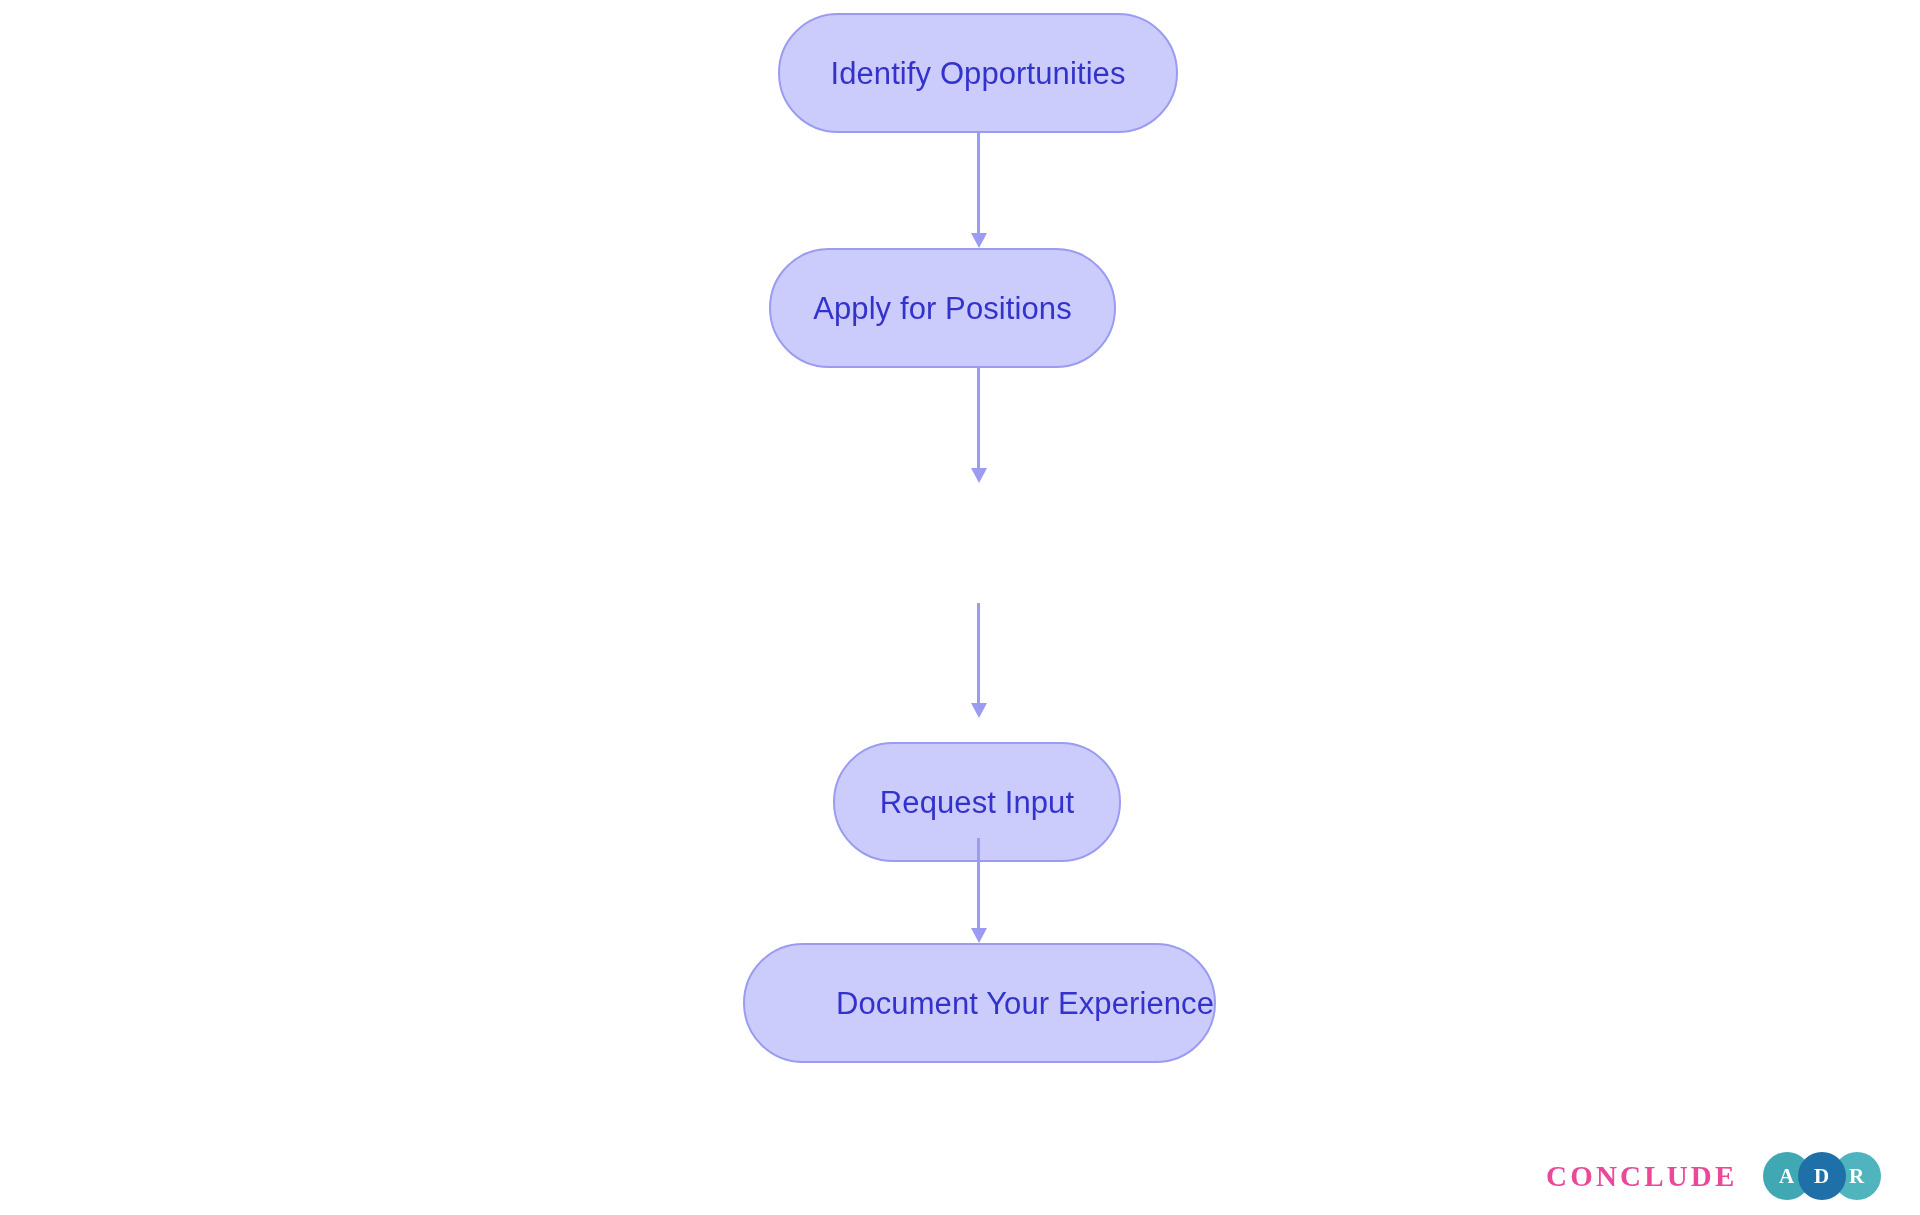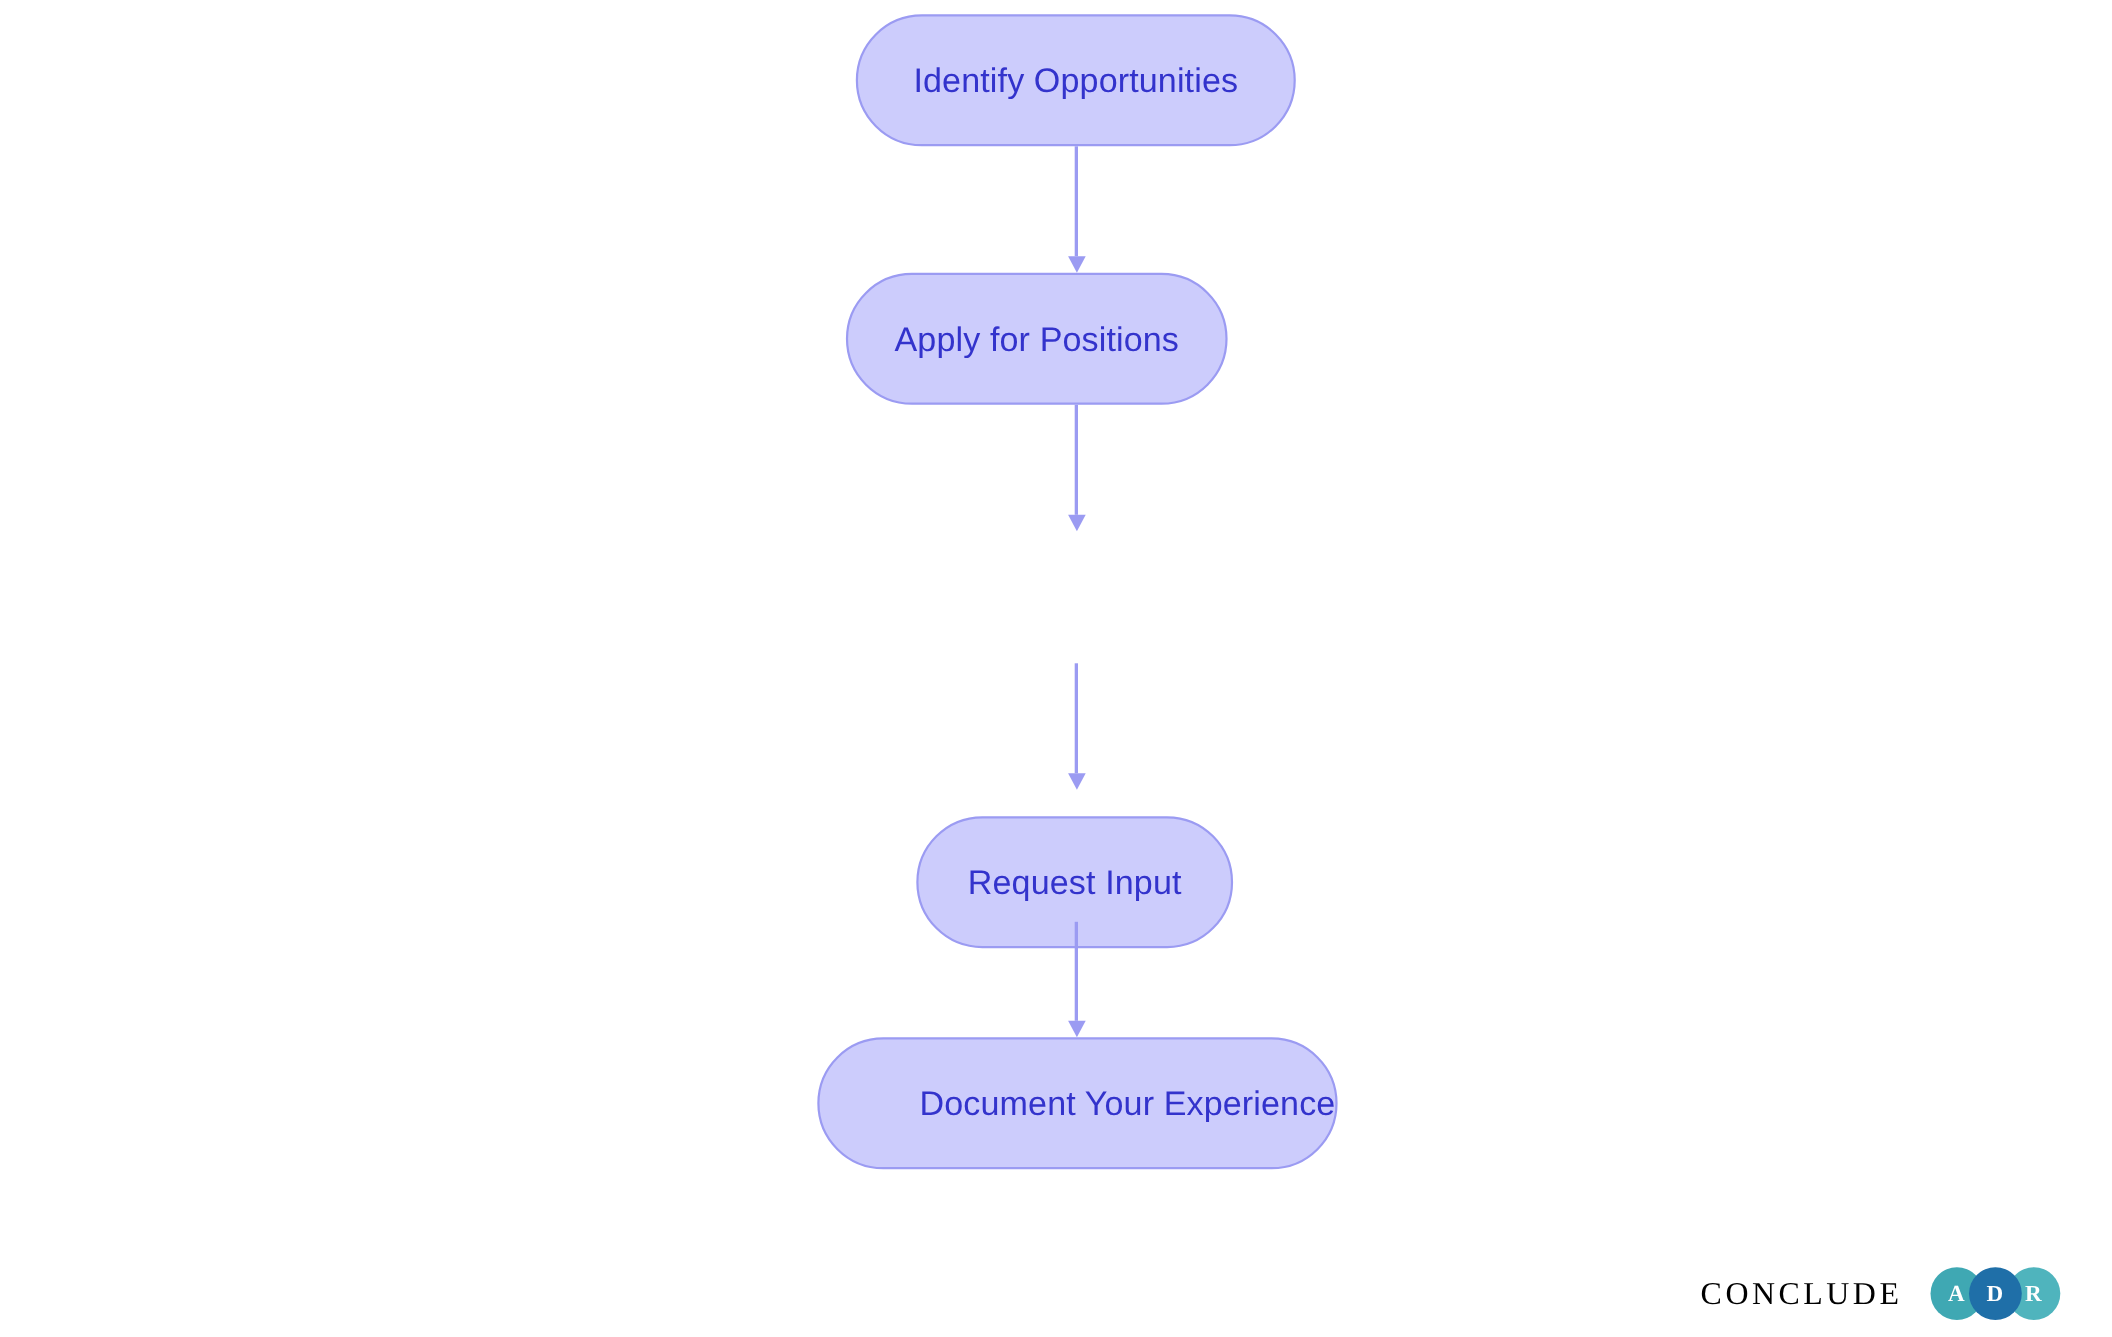--- a/index.html
+++ b/index.html
@@ -95,24 +95,24 @@
   #brand-logo {
     position: absolute;
     left: 1546px;
     top: 1145px;
     height: 62px;
     display: flex;
     align-items: center;
   }
   #brand-wordmark {
     font-family: "Liberation Serif", serif;
-    font-weight: 400;
+    font-weight: 700;
     font-size: 29px;
     letter-spacing: 3.2px;
-    color: #000000;
+    color: #ec4899;
     line-height: 1;
   }
   #brand-marks {
     position: relative;
     margin-left: 25px;
     width: 118px;
     height: 48px;
   }
   .brand-circle {
     position: absolute;

